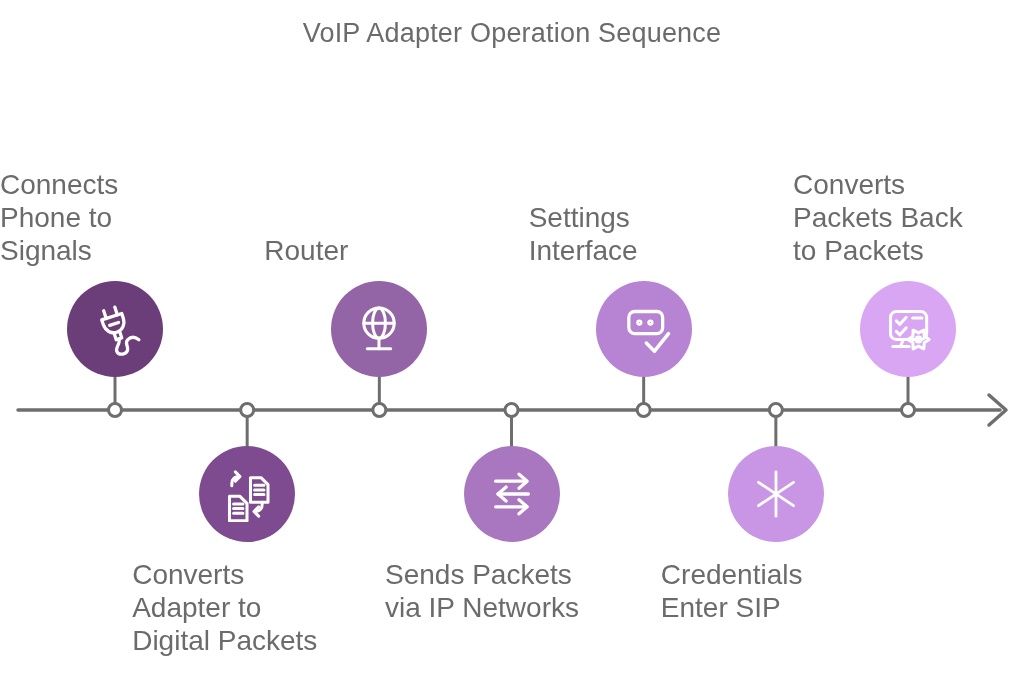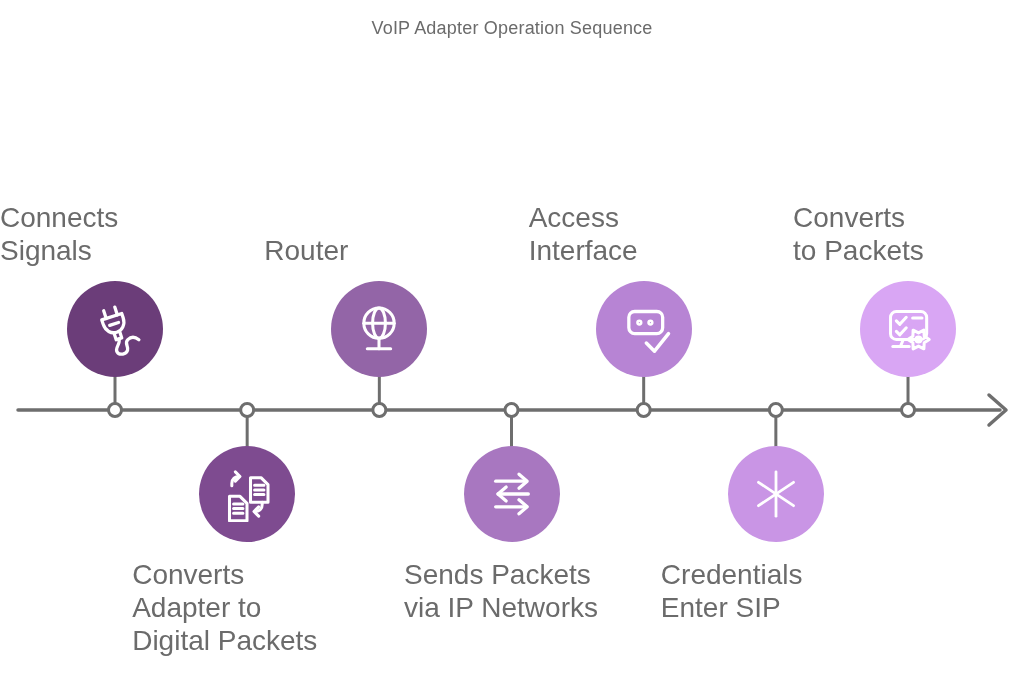--- a/index.html
+++ b/index.html
@@ -2,21 +2,21 @@
 <html><head>
 <meta charset="utf-8">
 <style>
   html,body{margin:0;padding:0;background:#ffffff;}
   .canvas{
     position:relative;width:1024px;height:676px;background:var(--bg,#fff);
     font-family:"Liberation Sans","DejaVu Sans",sans-serif;overflow:hidden;
   }
   .title{
     position:absolute;top:18px;left:0;width:100%;text-align:center;
-    font-size:18px;font-weight:400;color:var(--text,#6b6b6b);letter-spacing:.2px;
+    font-size:27px;font-weight:400;color:var(--text,#6b6b6b);letter-spacing:.2px;
   }
   svg.axis{position:absolute;left:0;top:0;width:1024px;height:676px;}
   .connector{stroke:var(--line,#6e6e6e);stroke-width:3;}
   .mainline-path{stroke:var(--line,#6e6e6e);stroke-width:3.5;fill:none;stroke-linecap:round;stroke-linejoin:round;}
   .node{fill:#ffffff;stroke:var(--line,#6e6e6e);stroke-width:3;}
   .step-circle{
     position:absolute;width:96px;height:96px;border-radius:50%;
     display:flex;align-items:center;justify-content:center;color:var(--icon,#ffffff);
   }
   .step-circle svg{display:block;}
@@ -63,20 +63,21 @@
             <path d="M19 6v7M29 6v7"></path>
             <path d="M15 13h18v4c0 6-4 10-9 10s-9-4-9-10z"></path>
             <path d="M20 19.5h8"></path>
             <path d="M21.5 27v6h5v-6"></path>
             <path d="M24 33c0 5-6 6-5 10s7 4.5 9 1.5-1-6.5 3-8.5 7 0 9 3"></path>
           </g>
         </svg>
       </div>
       <div class="label" style="left: 0px; bottom: 409px;">
         <div>Connects</div>
+        <div>Phone to</div>
         <div>Signals</div>
       </div>
       <div class="step-circle" style="left: 199.17px; top: 446px; background: rgb(126, 75, 144);">
         <svg width="56" height="56" viewBox="0 0 48 48" fill="none" stroke="currentColor" stroke-width="2.6" stroke-linecap="round" stroke-linejoin="round">
           <path d="M27 10h9l6 6v15H27z"></path>
           <path d="M30.5 16.5h8M30.5 20.5h8M30.5 24.5h8"></path>
           <path d="M9 26h9l6 6v15H9z"></path>
           <path d="M12.5 32.5h8M12.5 36.5h8M12.5 40.5h8"></path>
           <path d="M11 17v-2c0-4 3-6 6-6"></path>
           <path d="M14 5l4 4-4 4"></path>
@@ -104,34 +105,34 @@
       <div class="step-circle" style="left: 463.51px; top: 446px; background: rgb(168, 119, 192);">
         <svg width="56" height="56" viewBox="0 0 48 48" fill="none" stroke="currentColor" stroke-width="2.8" stroke-linecap="round" stroke-linejoin="round">
           <path d="M10 13h26"></path>
           <path d="M30 7l7 6-7 6"></path>
           <path d="M38 24H12"></path>
           <path d="M19 18l-7 6 7 6"></path>
           <path d="M10 35h26"></path>
           <path d="M30 29l7 6-7 6"></path>
         </svg>
       </div>
-      <div class="label" style="left: 404px; top: 558px;">
+      <div class="label" style="left: 385px; top: 558px;">
         <div>Sends Packets</div>
         <div>via IP Networks</div>
       </div>
       <div class="step-circle" style="left: 595.68px; top: 281px; background: rgb(183, 132, 212);">
         <svg width="56" height="56" viewBox="0 0 48 48" fill="none" stroke="currentColor" stroke-width="2.8" stroke-linecap="round" stroke-linejoin="round">
           <rect x="11" y="9" width="29" height="19" rx="5"></rect>
           <circle cx="20" cy="18.5" r="1.6" stroke-width="2.2"></circle>
           <circle cx="29.5" cy="18.5" r="1.6" stroke-width="2.2"></circle>
           <path d="M26 36l7 7 12-15" stroke-width="3"></path>
         </svg>
       </div>
       <div class="label" style="left: 528.68px; bottom: 409px;">
-        <div>Access</div>
+        <div>Settings</div>
         <div>Interface</div>
       </div>
       <div class="step-circle" style="left: 727.85px; top: 446px; background: rgb(201, 149, 229);">
         <svg width="56" height="56" viewBox="0 0 48 48" fill="none" stroke="currentColor" stroke-width="2.4" stroke-linecap="round">
           <path d="M24 5v38"></path>
           <path d="M9 14l30 20"></path>
           <path d="M39 14L9 34"></path>
         </svg>
       </div>
       <div class="label" style="left: 660.85px; top: 558px;">
@@ -145,16 +146,17 @@
           <path d="M28 14.5h8"></path>
           <path d="M14 26l3 3 5.5-6"></path>
           <path d="M20 33l-2.5 6"></path>
           <path d="M11 39h14"></path>
           <polygon points="42.2,33 37.9,35.8 37.6,41 33,38.6 28.4,41 28.2,35.8 23.8,33 28.2,30.2 28.4,25 33,27.4 37.6,25 37.9,30.2"></polygon>
           <circle cx="33" cy="33" r="2.2"></circle>
         </svg>
       </div>
       <div class="label" style="left: 793.02px; bottom: 409px;">
         <div>Converts</div>
+        <div>Packets Back</div>
         <div>to Packets</div>
       </div>
     </div>
 </div>
 
 </body></html>

